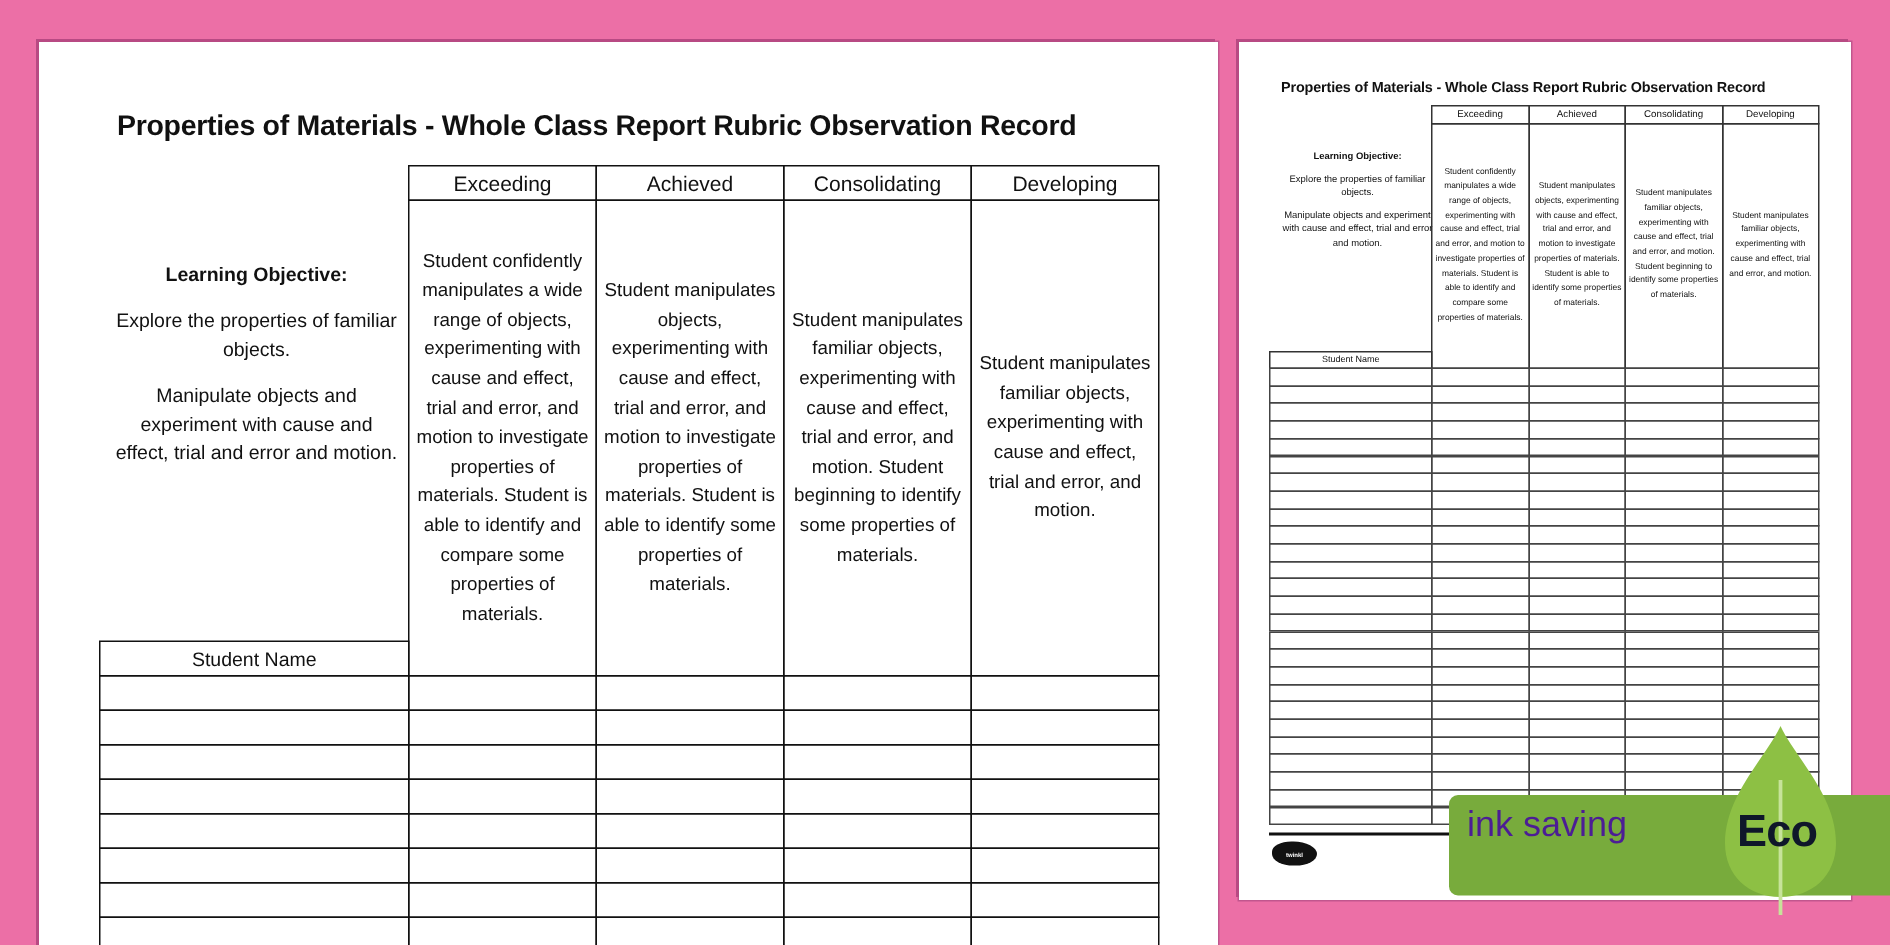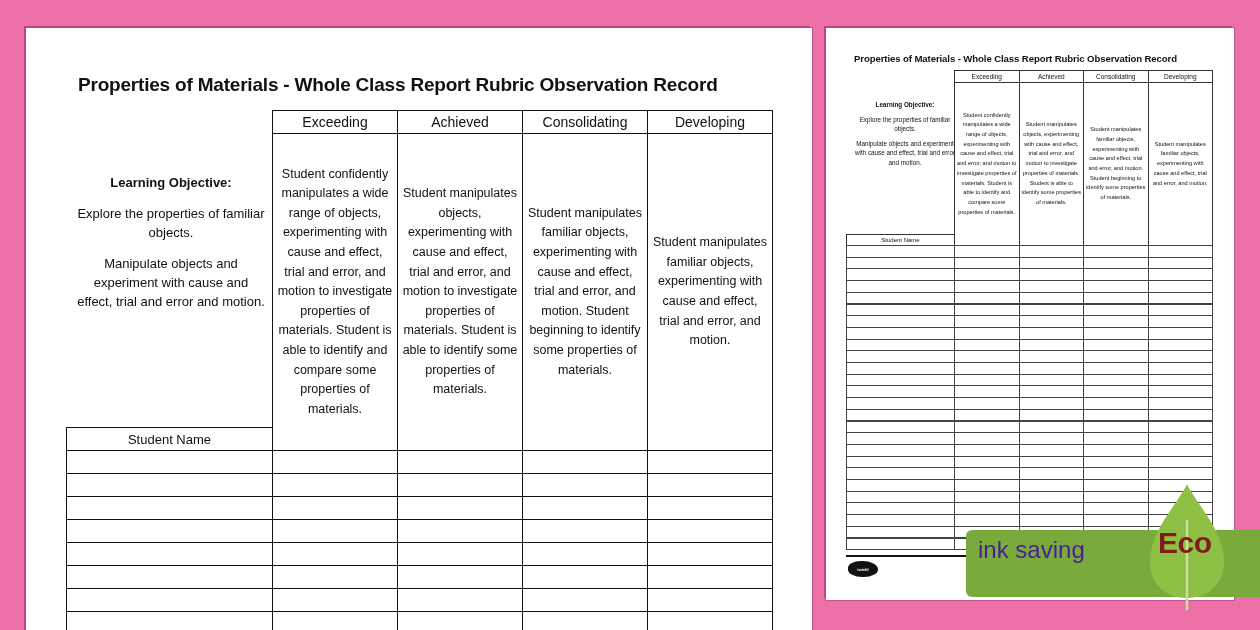--- a/index.html
+++ b/index.html
@@ -65,21 +65,21 @@
     background: #78ab3c; border-radius: 6px 0 0 6px;
   }
   #eco-label {
     position: absolute; left: 12px; top: 6px; font-size: 24px; color: #4c1d95;
     white-space: nowrap;
   }
   #eco-leaf {
     position: absolute; left: 1148px; top: 482px; width: 78px; height: 130px;
   }
   #eco-word {
-    position: absolute; left: 1158px; top: 526px; font-size: 30px; font-weight: bold; color: #7f1d1d;
+    position: absolute; left: 1158px; top: 538px; font-size: 30px; font-weight: bold; color: #0f172a;
     letter-spacing: -0.5px;
   }
 </style>
 </head>
 <body>
 
 <div class="sheet" id="sheet-main">
   <div class="title">Properties of Materials - Whole Class Report Rubric Observation Record</div>
 
   <div class="objective">

